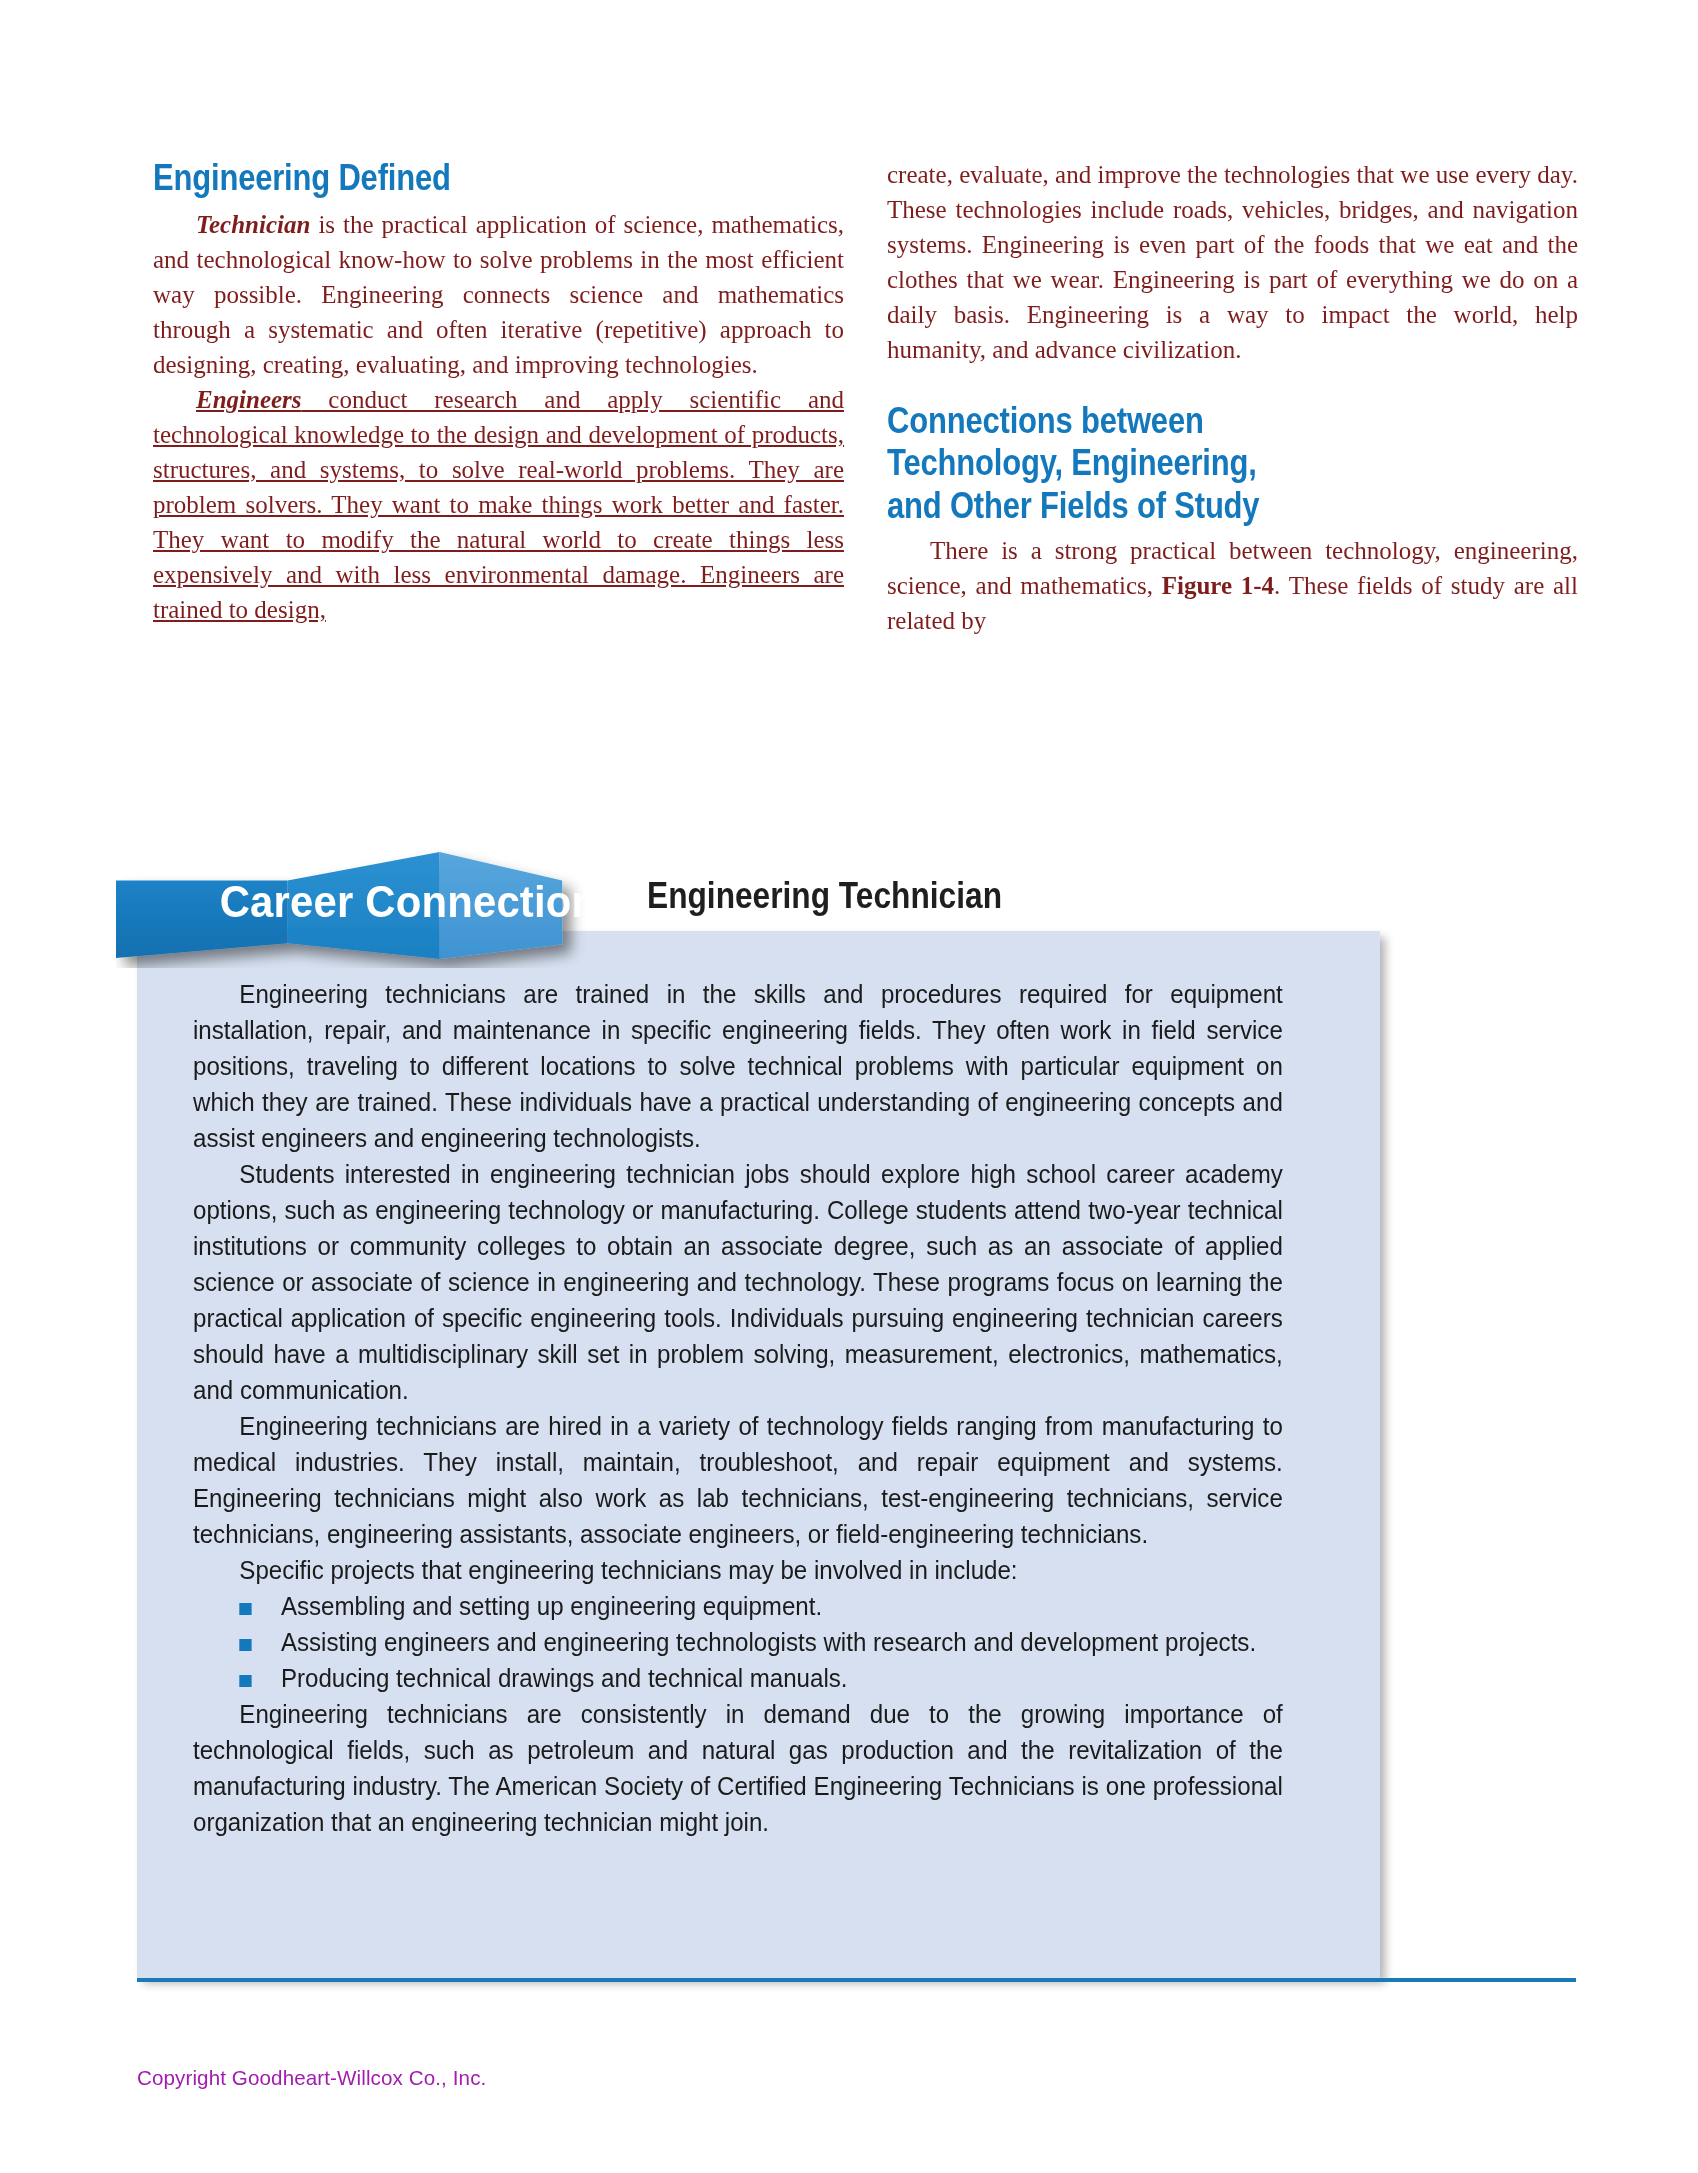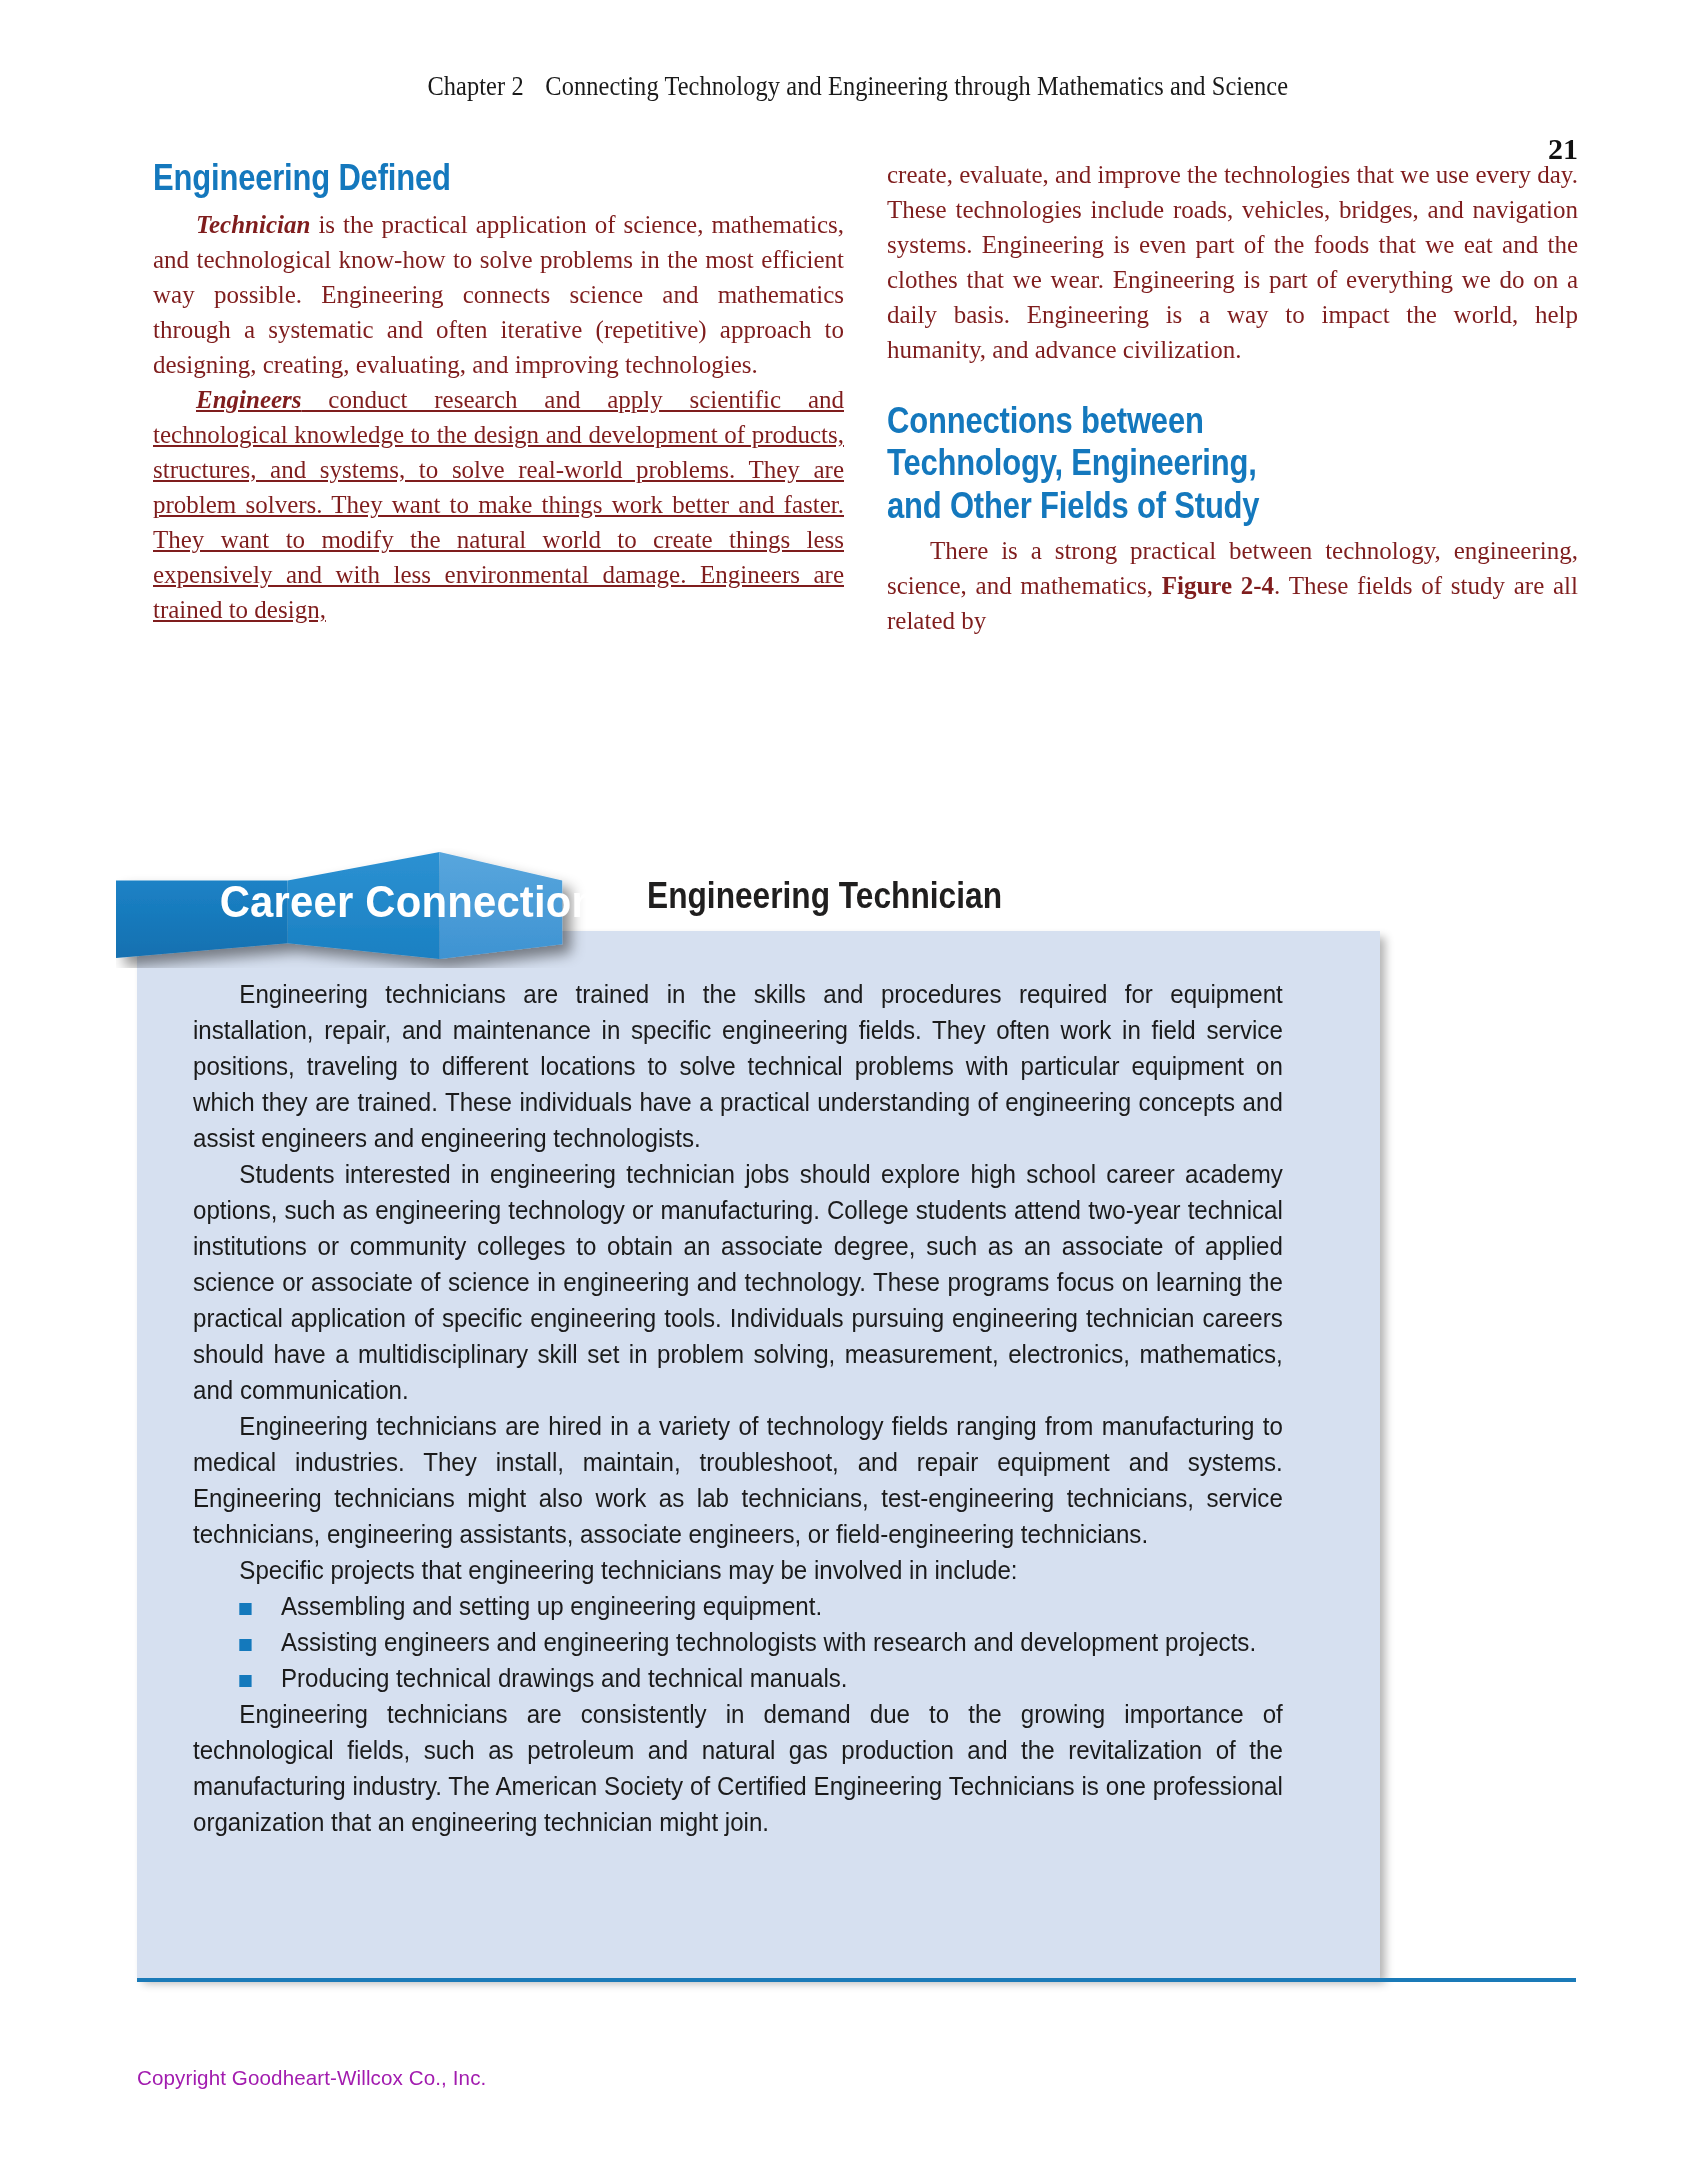--- a/index.html
+++ b/index.html
@@ -229,48 +229,41 @@
     font-size: 20.6px;
     color: #a21caf;
     letter-spacing: 0.1px;
   }
 </style>
 </head>
 <body>
 
 <div class="page">
 
-  <div class="runhead">
-    <div class="runhead-inner">
-      <span class="runhead-chapter">Chapter 2</span>
-      <span class="runhead-title">Connecting Technology and Engineering through Mathematics and Science</span>
-    </div>
-    <div class="folio">21</div>
-  </div>
 
   <div class="cols">
 
     <div class="col col-left">
       <h2 class="blue-head">Engineering Defined</h2>
 
       <p class="body"><span class="it">Technician</span><span> is the practical application of science, mathematics, and technological know-how to solve problems in the most efficient way possible. Engineering connects science and mathematics through a systematic and often iterative (repetitive) approach to designing, creating, evaluating, and improving technologies.</span></p>
 
       <p class="body"><span class="it">Engineers</span><span> conduct research and apply scientific and technological knowledge to the design and development of products, structures, and systems, to solve real-world problems. They are problem solvers. They want to make things work better and faster. They want to modify the natural world to create things less expensively and with less environmental damage. Engineers are trained to design,</span></p>
     </div>
 
     <div class="col col-right">
       <p class="body cont">create, evaluate, and improve the technologies that we use every day. These technologies include roads, vehicles, bridges, and navigation systems. Engineering is even part of the foods that we eat and the clothes that we wear. Engineering is part of everything we do on a daily basis. Engineering is a way to impact the world, help humanity, and advance civilization.</p>
 
       <h2 class="blue-head multi" style="margin-top:33px;">
         <span>Connections between</span><br>
         <span>Technology, Engineering,</span><br>
         <span>and Other Fields of Study</span>
       </h2>
 
-      <p class="body"><span>There is a strong practical between technology, engineering, science, and mathematics, </span><span class="bd">Figure 2-4</span><span>. These fields of study are all related by</span></p>
+      <p class="body"><span>There is a strong practical between technology, engineering, science, and mathematics, </span><span class="bd">Figure 1-4</span><span>. These fields of study are all related by</span></p>
     </div>
   </div>
 
   <div class="feature">
 
     <div class="feature-box"></div>
     <div class="feature-box-rule"></div>
 
     <div class="ribbon">
       <svg viewBox="0 0 620 122" xmlns="http://www.w3.org/2000/svg">

